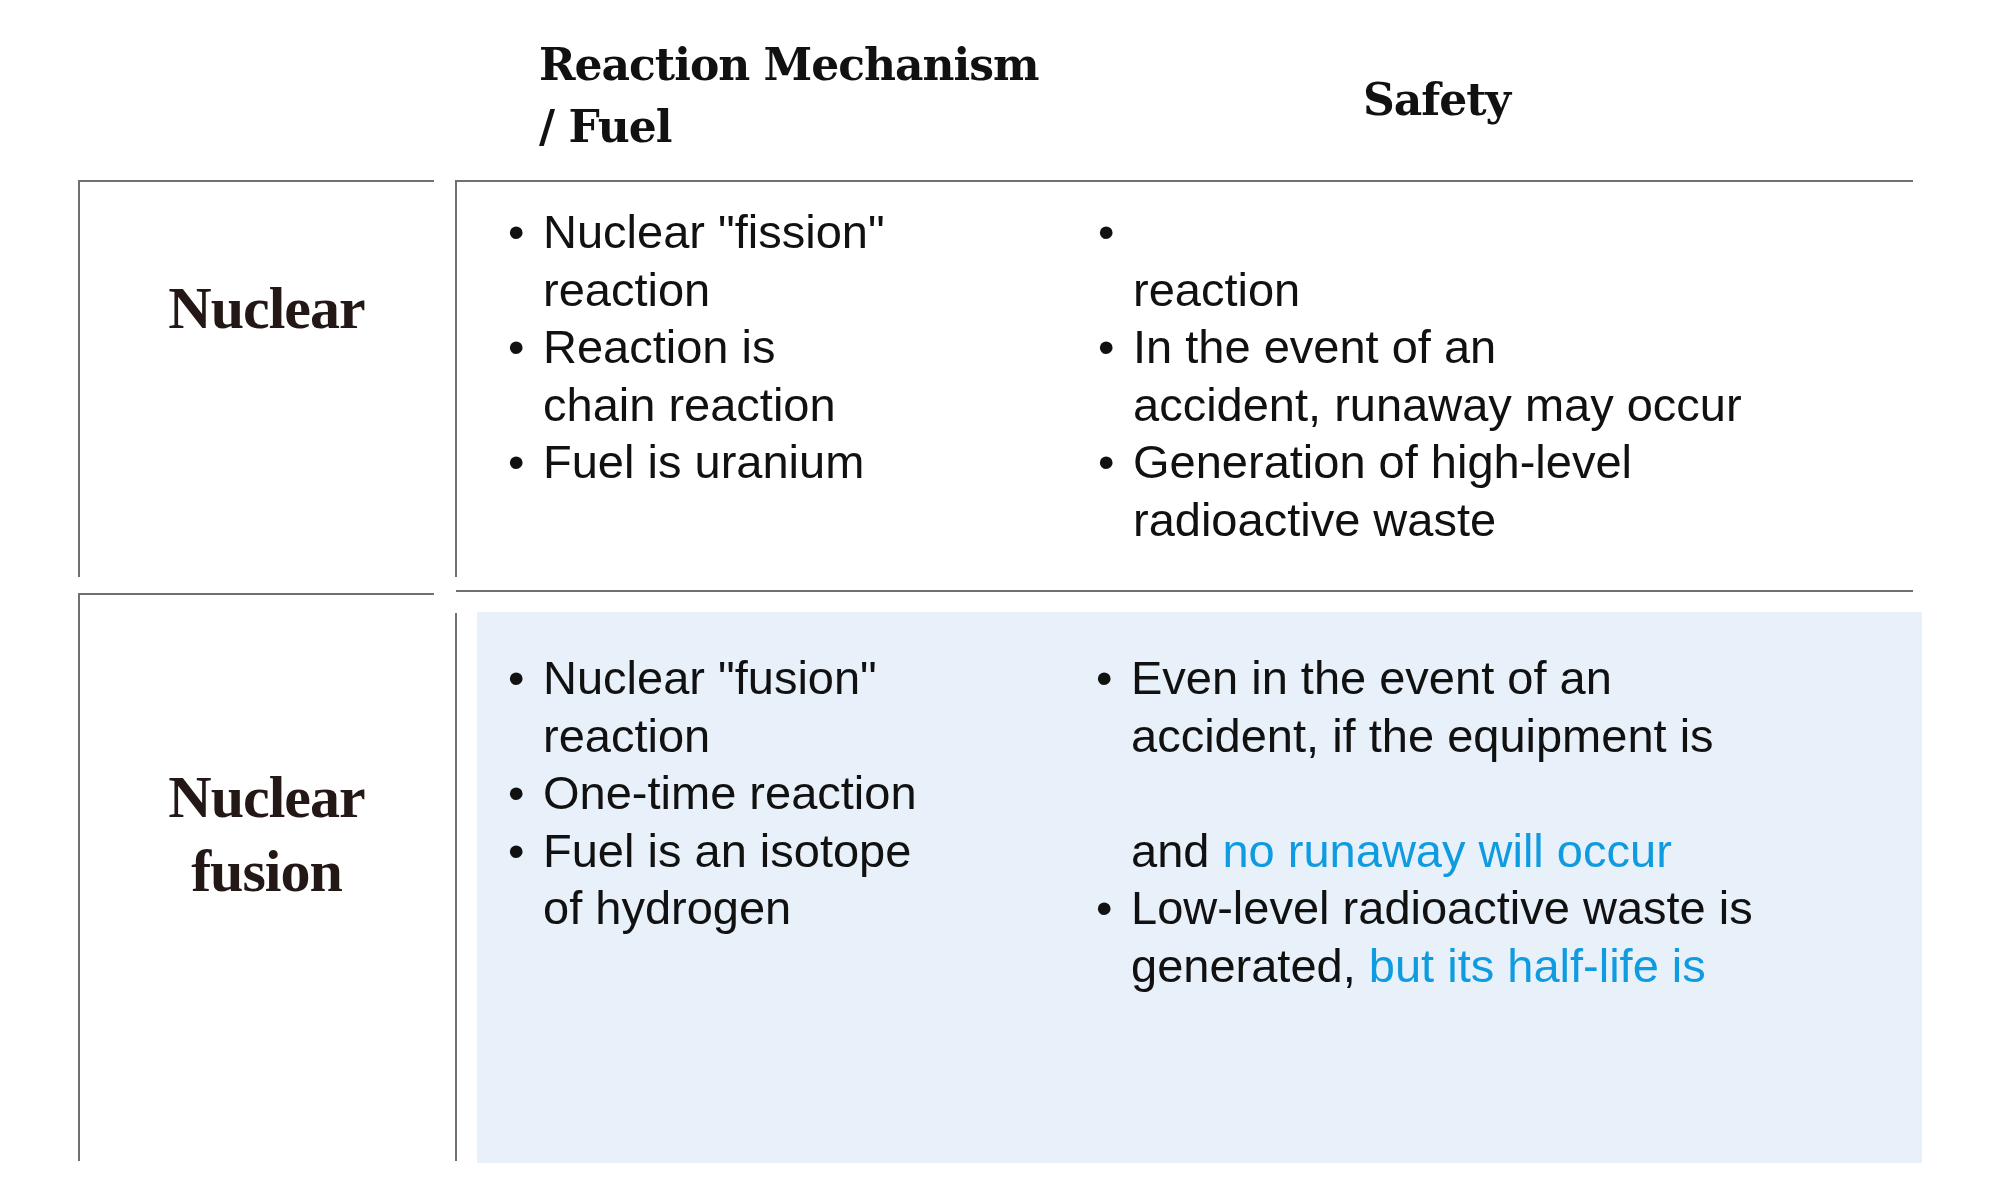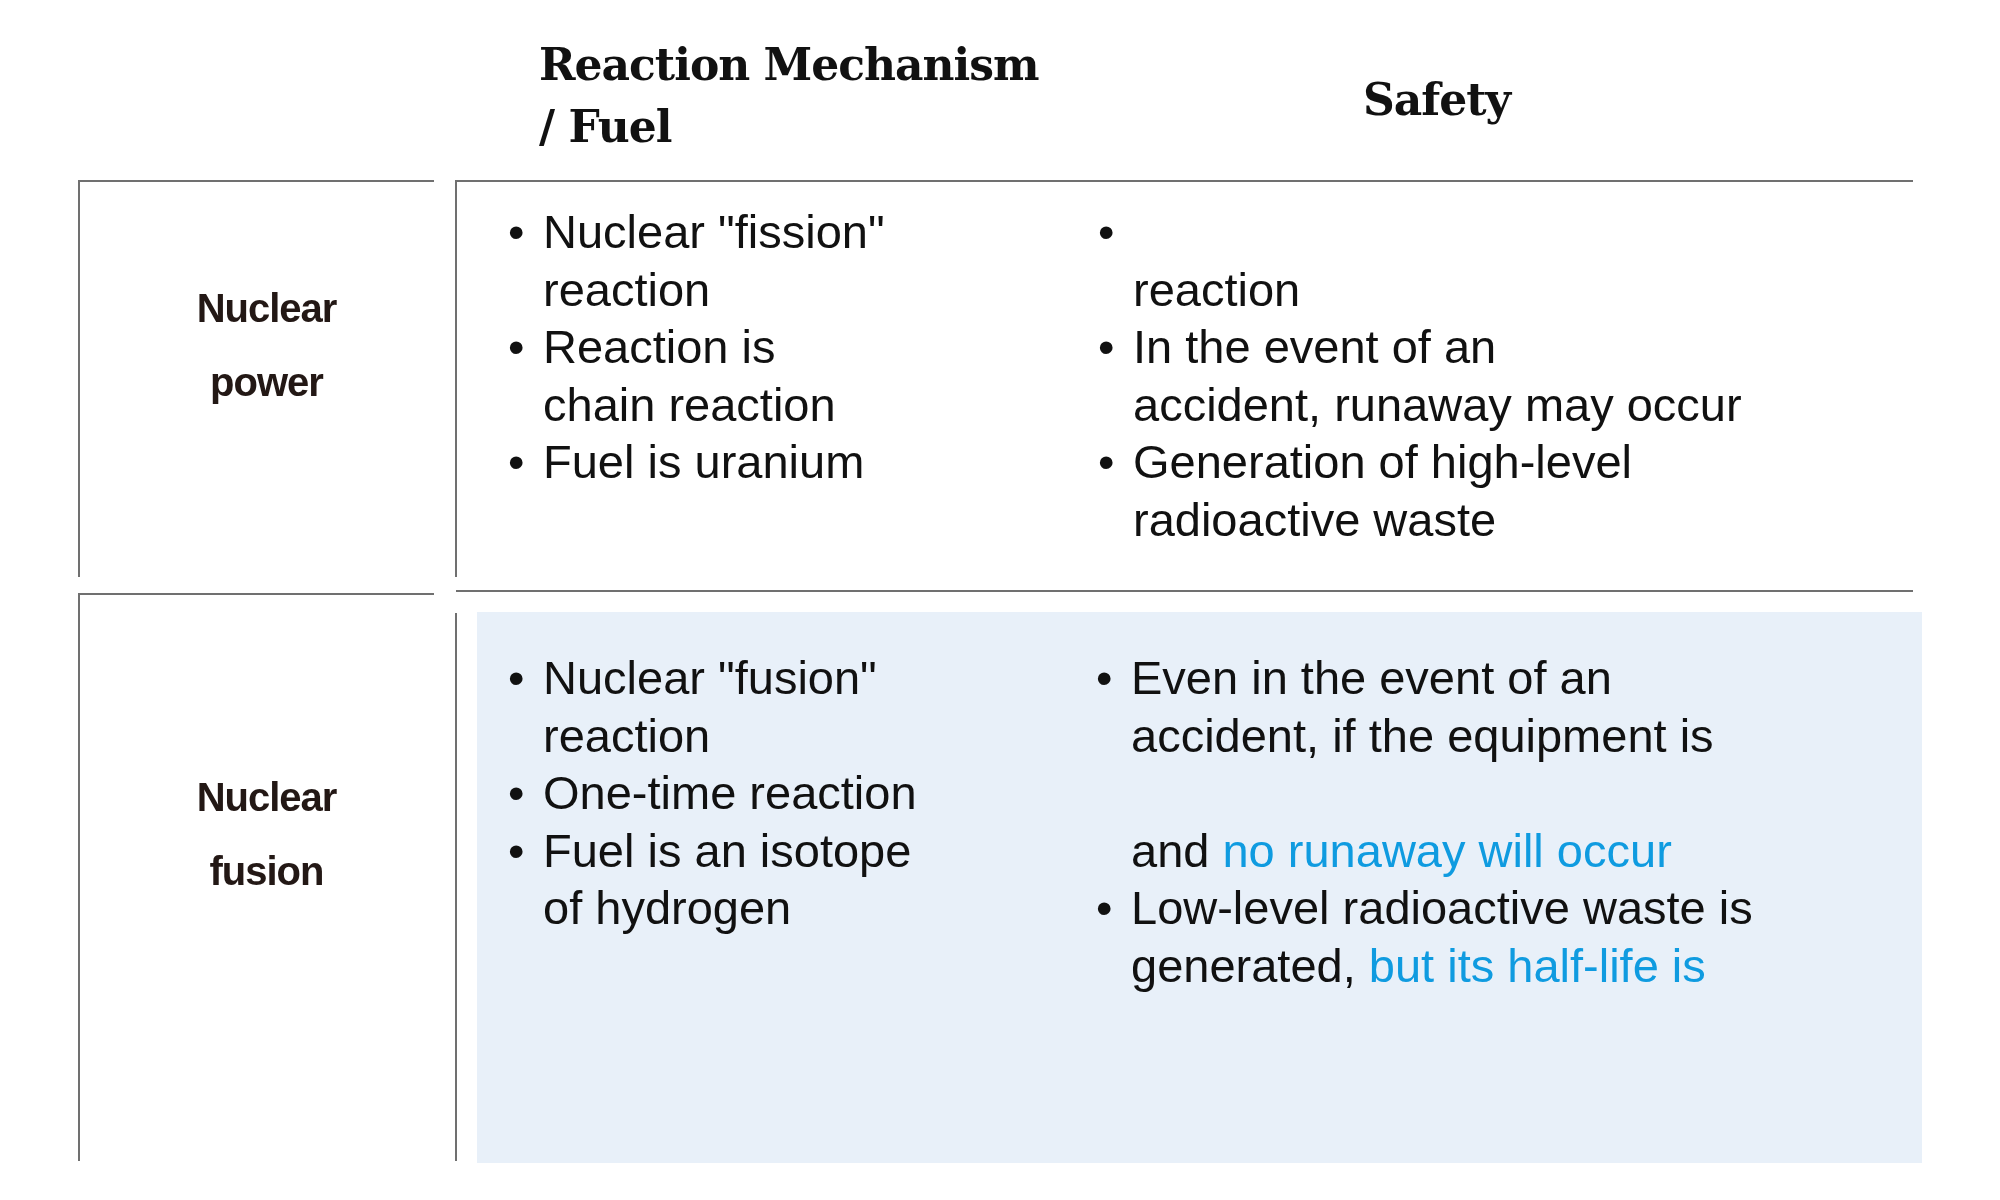--- a/index.html
+++ b/index.html
@@ -1,21 +1,21 @@
 <!DOCTYPE html>
 <html><head>
 <meta charset="utf-8">
 <style>
   html, body { margin:0; padding:0; background:#ffffff; }
   body { width:2000px; height:1200px; position:relative; overflow:hidden;
          font-family:"Liberation Sans", sans-serif; color:#111; }
   .hdr { position:absolute; font-family:"DejaVu Serif", serif; font-weight:bold;
          color:#111; font-size:44px; line-height:62px; letter-spacing:-1px; }
-  .rowlabel { position:absolute; font-family:Liberation Sans, sans-serif; font-weight:bold;
-              color:#231815; font-size:40px; line-height:74px; text-align:center; width:377px; left:78px; letter-spacing:-1px; }
+  .rowlabel { position:absolute; font-family:Liberation Serif, serif; font-weight:bold;
+              color:#231815; font-size:60px; line-height:74px; text-align:center; width:377px; left:78px; letter-spacing:-1px; }
   .hline { position:absolute; height:2px; background:#707070; }
   .vline { position:absolute; width:2px; background:#707070; }
   .blue-box { position:absolute; left:477px; top:612px; width:1445px; height:551px; background:#e8f0f9; }
   ul.bul { position:absolute; margin:0; padding:0; list-style:none; font-size:47px; line-height:57.5px; color:#111; }
   ul.bul li { position:relative; padding-left:37px; }
   ul.bul li .dot { position:absolute; left:2px; top:0; }
   .hl { color:#0f9be0;margin-top:44px; }
 </style>
 </head>
 <body>
@@ -32,21 +32,20 @@
 <div class="vline" style="left:455px; top:180px; height:397px;"></div>
 <div class="hline" style="left:78px; top:593px; width:356px;"></div>
 <div class="hline" style="left:456px; top:590px; width:1457px;"></div>
 <div class="vline" style="left:78px; top:593px; height:568px;"></div>
 <div class="vline" style="left:455px; top:613px; height:548px;"></div>
 
 <div class="blue-box"></div>
 
 <div class="rowlabel" style="top:271px;">
   <div>Nuclear</div>
-  <div>power</div>
 </div>
 
 <ul class="bul" style="left:506px; top:203px;">
   <li><span class="dot">•</span><span>Nuclear "fission"</span><br><span>reaction</span></li>
   <li><span class="dot">•</span><span>Reaction is</span><br><span>chain reaction</span></li>
   <li><span class="dot">•</span><span>Fuel is uranium</span></li>
 </ul>
 
 <ul class="bul" style="left:1096px; top:203px;">
   <li><span class="dot">•</span><br><span>reaction</span></li>

